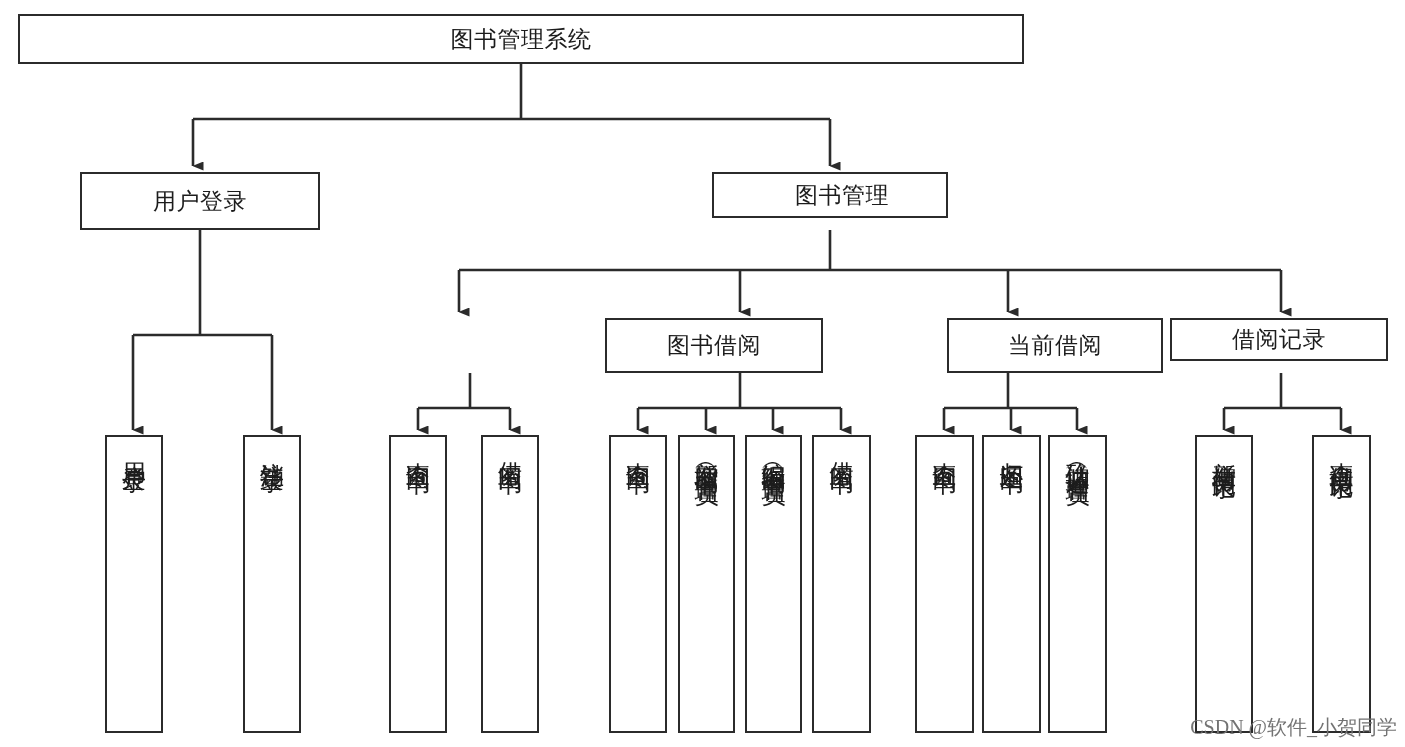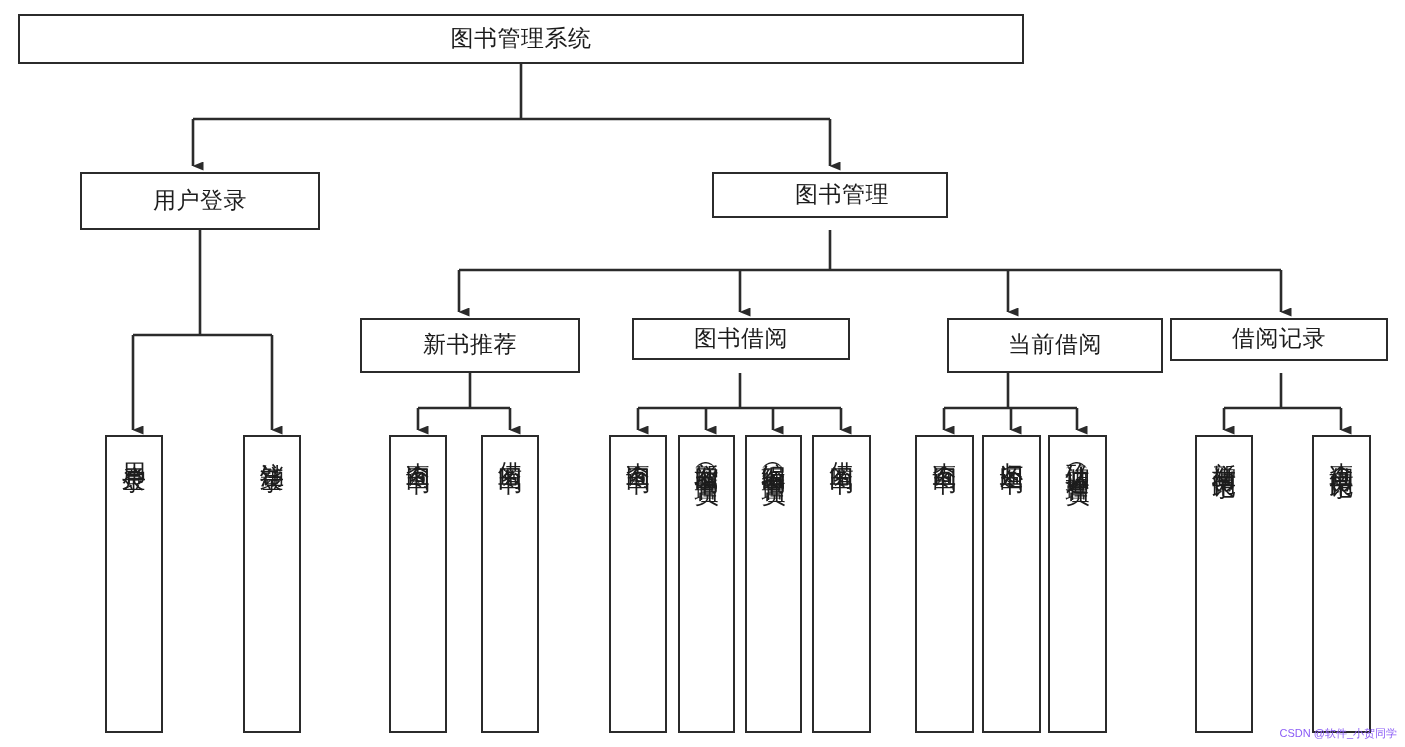--- a/index.html
+++ b/index.html
@@ -35,21 +35,20 @@
     align-items: center;
     justify-content: center;
     color: #1c1c1c;
     z-index: 2;
   }
   .node-label {
     display: block;
     text-align: center;
     line-height: 1.22;
     white-space: pre;
-    font-family: Liberation Serif, serif;
   }
   .node.horiz .node-label {
     font-size: 23px;
     letter-spacing: 0.5px;
   }
   .node.vert {
     align-items: flex-start;
     justify-content: center;
     padding-top: 6px;
   }
@@ -57,25 +56,25 @@
     writing-mode: vertical-rl;
     text-orientation: upright;
     font-size: 24px;
     letter-spacing: 3px;
     line-height: 1;
   }
   #watermark {
     position: absolute;
     right: 8px;
     bottom: 6px;
-    font-size: 11px;
-    color: #8b5cf6;
+    font-size: 20px;
+    color: #737373;
     z-index: 3;
     white-space: nowrap;
-    font-family: Liberation Sans, sans-serif;
+    font-family: Liberation Serif, serif;
   }
 </style>
 </head>
 <body>
 
 <div id="diagram-root">
 
   <svg id="wires" viewBox="0 0 1405 747" xmlns="http://www.w3.org/2000/svg">
     <defs>
       <marker id="arrowhead" markerWidth="9" markerHeight="11" refX="4.5" refY="10.5" orient="auto" markerUnits="userSpaceOnUse">
@@ -130,24 +129,21 @@
     <span class="node-label">图书管理系统</span>
   </div>
 
   <div class="node horiz" style="left:80px; top:172px; width:240px; height:58px;">
     <span class="node-label">用户登录</span>
   </div>
   <div class="node horiz" style="left:712px; top:172px; width:236px; height:46px;padding-left:24px;">
     <span class="node-label">图书管理</span>
   </div>
 
-  <div class="node horiz" style="left:360px; top:318px; width:220px; height:55px;">
-    <span class="node-label">新书推荐</span>
-  </div>
-  <div class="node horiz" style="left:632px; top:318px; width:218px; height:42px;">
+  <div class="node horiz" style="left:605px; top:318px; width:218px; height:55px;">
     <span class="node-label">图书借阅</span>
   </div>
   <div class="node horiz" style="left:902px; top:318px; width:216px; height:55px;margin-left:45px;">
     <span class="node-label">当前借阅</span>
   </div>
   <div class="node horiz" style="left:1170px; top:318px; width:218px; height:43px;">
     <span class="node-label">借阅记录</span>
   </div>
 
   <div class="node vert" style="left:105px; top:435px; width:58px; height:298px;">

